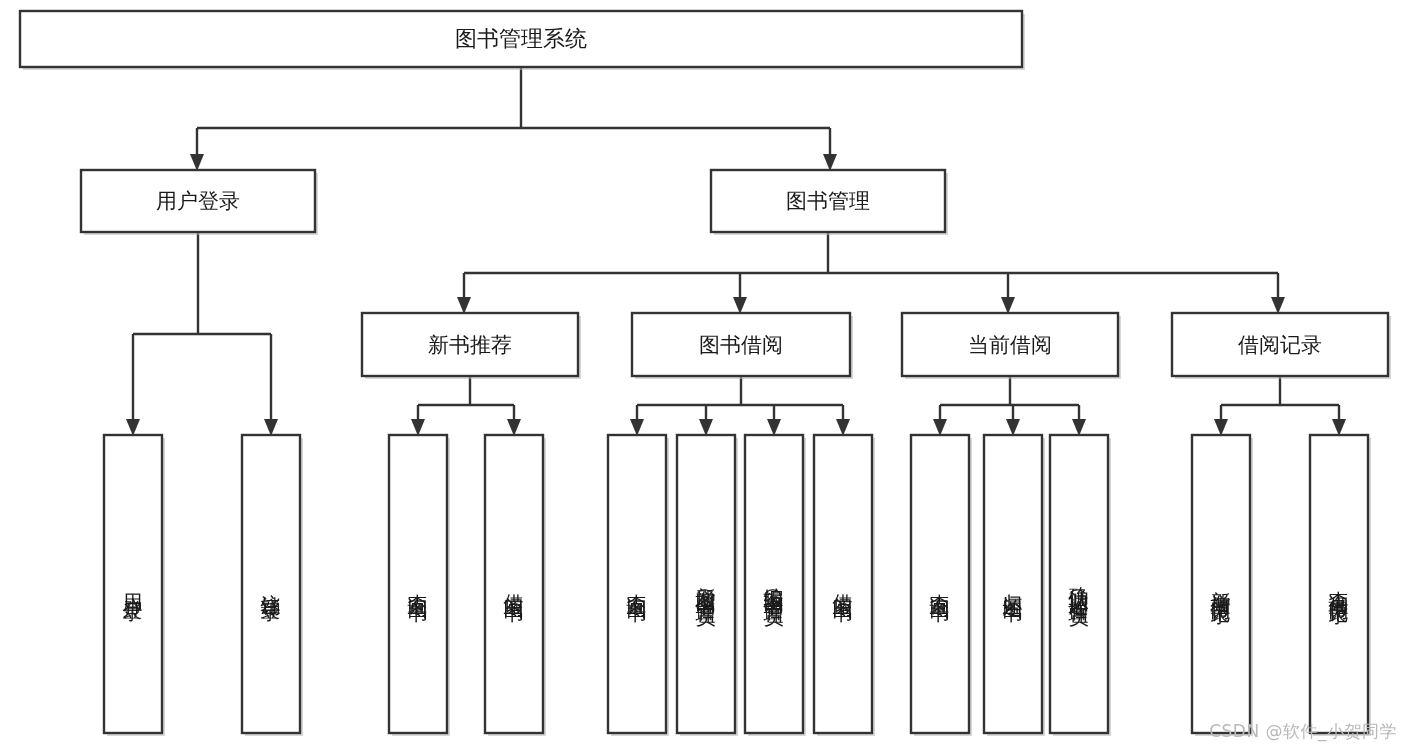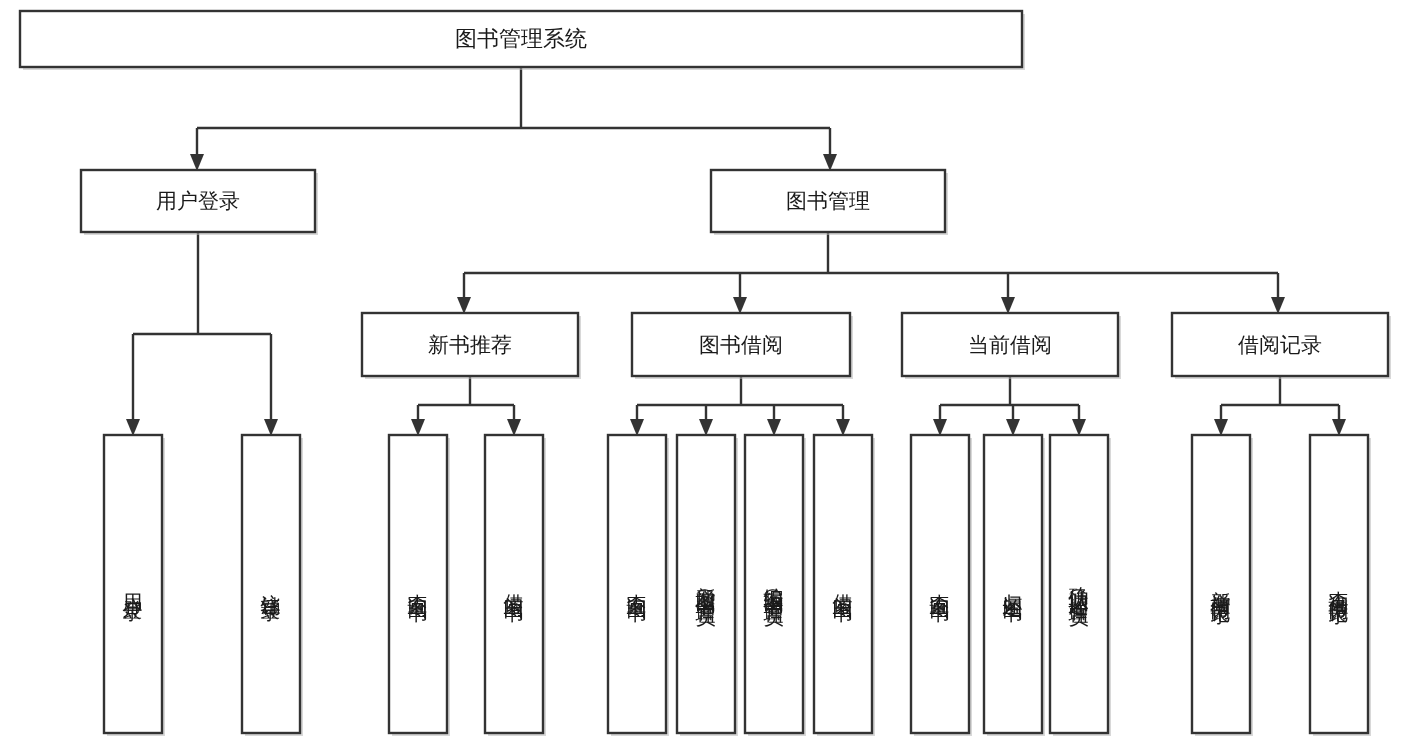--- a/index.html
+++ b/index.html
@@ -181,14 +181,15 @@
       <div class="leaf-label-wrap" style="left: 677px; top: 435px; width: 58px; height: 298px;">新增图书（管理员）</div>
       <div class="leaf-label-wrap" style="left: 745px; top: 435px; width: 58px; height: 298px;">编辑图书（管理员）</div>
       <div class="leaf-label-wrap" style="left: 814px; top: 435px; width: 58px; height: 298px;">借阅图书</div>
       <div class="leaf-label-wrap" style="left: 911px; top: 435px; width: 58px; height: 298px;">查询图书</div>
       <div class="leaf-label-wrap" style="left: 984px; top: 435px; width: 58px; height: 298px;">归还图书</div>
       <div class="leaf-label-wrap" style="left: 1050px; top: 435px; width: 58px; height: 298px;">确认归还（管理员）</div>
       <div class="leaf-label-wrap" style="left: 1192px; top: 435px; width: 58px; height: 298px;">新增借阅记录</div>
       <div class="leaf-label-wrap" style="left: 1310px; top: 435px; width: 58px; height: 298px;">查询借阅记录</div>
     </div>
 
+  <div class="watermark">CSDN @软件_小贺同学</div>
 
 </div>
 
 </body></html>

